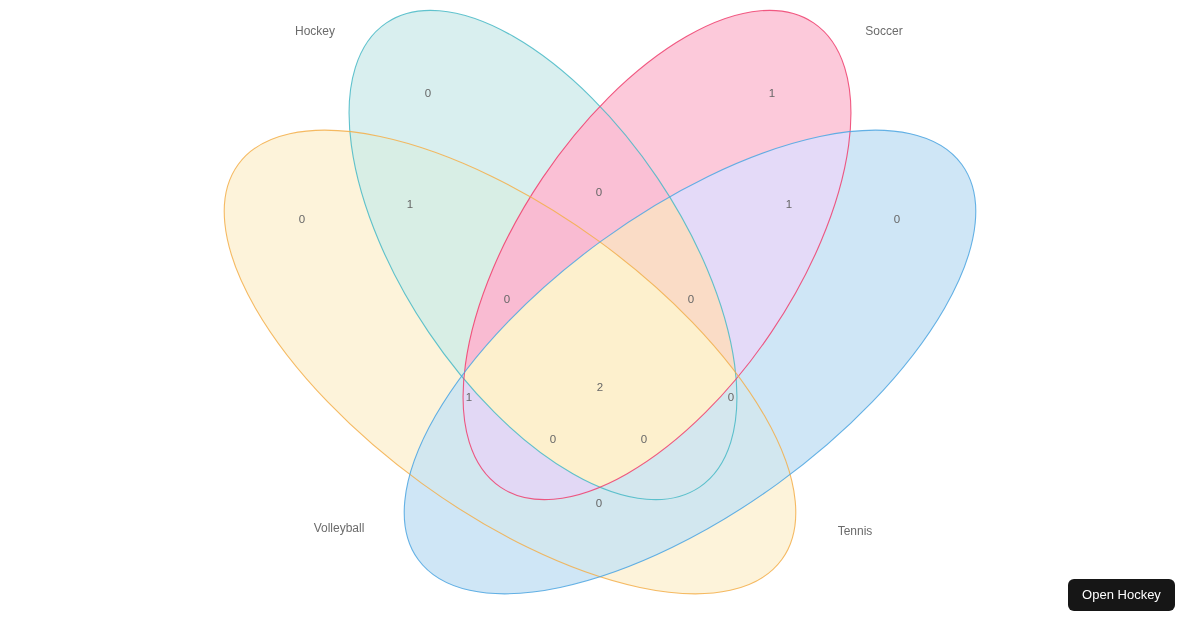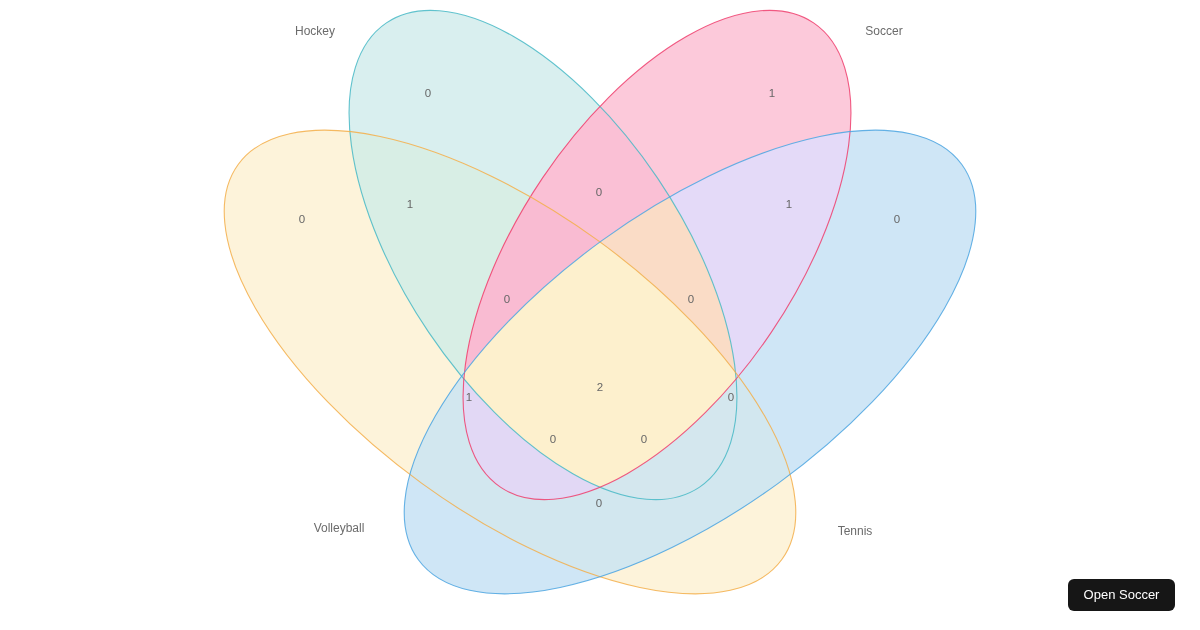--- a/index.html
+++ b/index.html
@@ -132,13 +132,13 @@
       <text x="553" y="439" text-anchor="middle" dominant-baseline="central" class="region-count" fill="#666666">0</text>
       <text x="644" y="439" text-anchor="middle" dominant-baseline="central" class="region-count" fill="#666666">0</text>
       <text x="600" y="387" text-anchor="middle" dominant-baseline="central" class="region-count" fill="#666666">2</text>
       <text x="315" y="31" text-anchor="middle" dominant-baseline="central" class="set-label" fill="#6b6b6b">Hockey</text>
       <text x="884" y="31" text-anchor="middle" dominant-baseline="central" class="set-label" fill="#6b6b6b">Soccer</text>
       <text x="339" y="528" text-anchor="middle" dominant-baseline="central" class="set-label" fill="#6b6b6b">Volleyball</text>
       <text x="855" y="531" text-anchor="middle" dominant-baseline="central" class="set-label" fill="#6b6b6b">Tennis</text>
     </svg>
 </div>
 
-<button class="sandbox-btn" style="background: rgb(22, 22, 22); color: rgb(255, 255, 255);">Open Soccer</button>
+<button class="sandbox-btn" style="background: rgb(22, 22, 22); color: rgb(255, 255, 255);">Open Hockey</button>
 
 </body></html>

